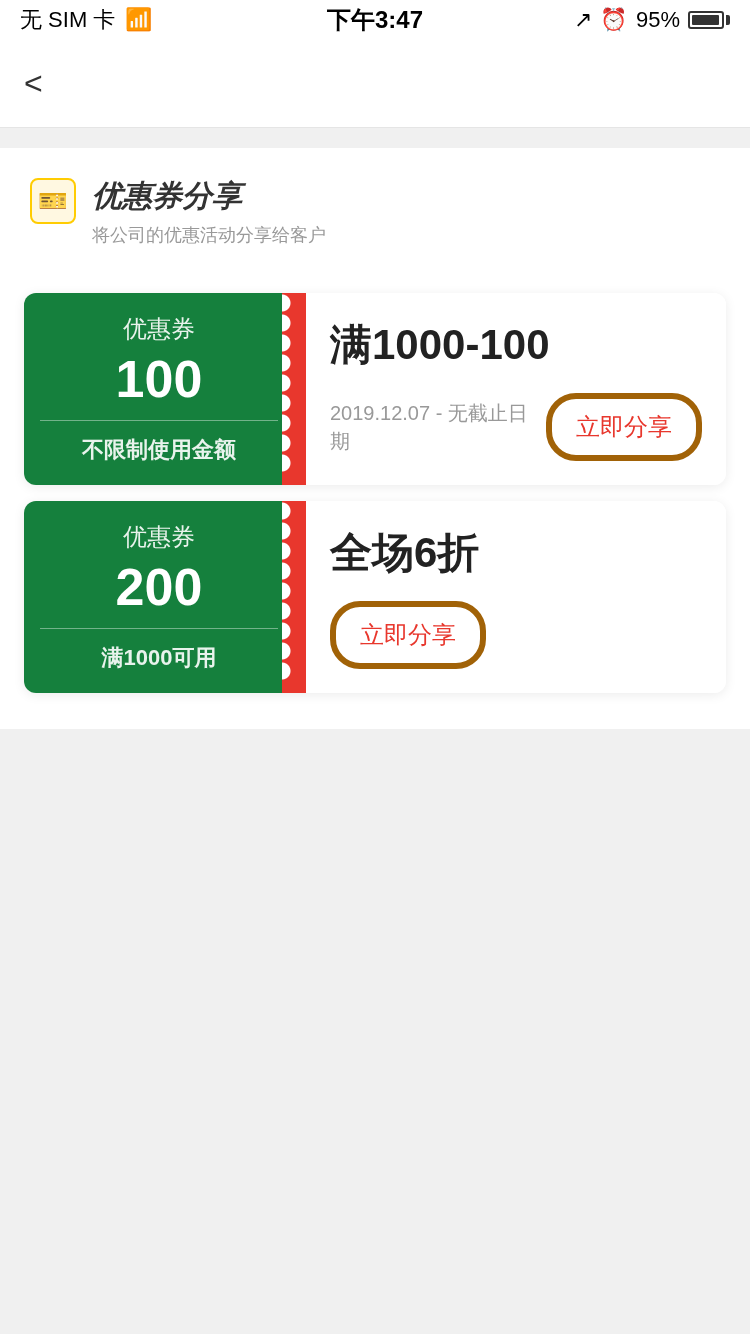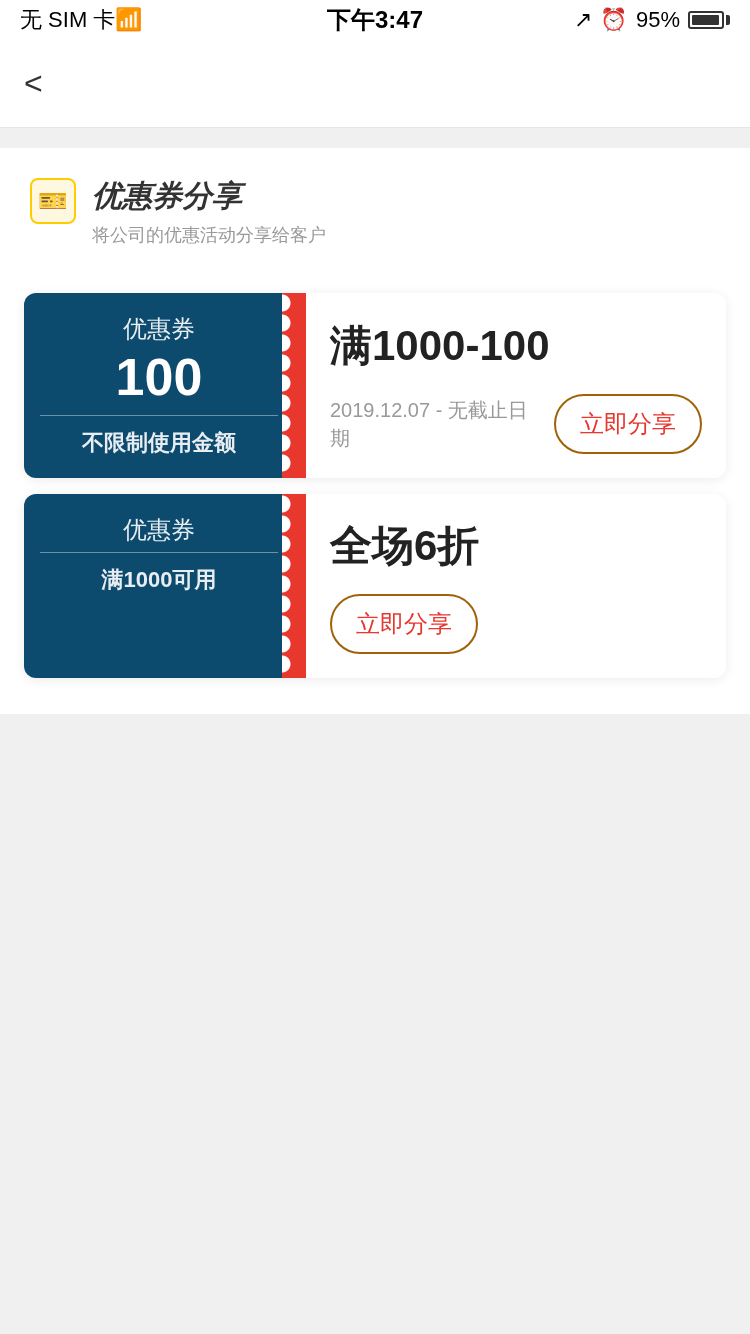--- a/index.html
+++ b/index.html
@@ -20,20 +20,21 @@
       display: flex;
       align-items: center;
       justify-content: space-between;
       padding: 0 20px;
       font-size: 24px;
       font-weight: 500;
     }
     .status-left {
       display: flex;
       align-items: center;
+      gap: 10px;
       font-size: 22px;
     }
     .status-center {
       font-size: 24px;
       font-weight: 600;
       position: absolute;
       left: 50%;
       transform: translateX(-50%);
     }
     .status-right {
@@ -150,25 +151,25 @@
       overflow: visible;
       box-shadow: 0 2px 12px rgba(0,0,0,0.08);
       background: #fff;
       min-height: 180px;
       position: relative;
     }
 
     
     .coupon-left {
       width: 270px;
-      background: #0c4a6e;
+      background: #15803d;
       display: flex;
       flex-direction: column;
       align-items: center;
-      justify-content: flex-start;
+      justify-content: space-between;
       padding: 20px 16px;
       position: relative;
       border-radius: 12px 0 0 12px;
       flex-shrink: 0;
     }
 
     
     .coupon-left::after {
       content: '';
       position: absolute;
@@ -238,21 +239,21 @@
       gap: 10px;
     }
     .coupon-date {
       font-size: 20px;
       color: #999;
       flex: 1;
       line-height: 1.4;
     }
     .share-btn {
       padding: 12px 24px;
-      border: 2px solid #a16207;
+      border: 6px solid #a16207;
       border-radius: 30px;
       color: #e8372d;
       font-size: 24px;
       background: #fff;
       cursor: pointer;
       white-space: nowrap;
       flex-shrink: 0;
     }
 
     
@@ -319,20 +320,21 @@
       <div class="coupon-footer">
         <span class="coupon-date">2019.12.07 - 无截止日期</span>
         <button class="share-btn">立即分享</button>
       </div>
     </div>
   </div>
 
   <div class="coupon-card">
     <div class="coupon-left">
       <span class="coupon-label">优惠券</span>
+      <span class="coupon-amount">200</span>
       <div class="coupon-divider"></div>
       <span class="coupon-condition">满1000可用</span>
     </div>
     <div class="coupon-right">
       <span class="coupon-title">全场6折</span>
       <div class="coupon-footer">
         <button class="share-btn">立即分享</button>
       </div>
     </div>
   </div>

